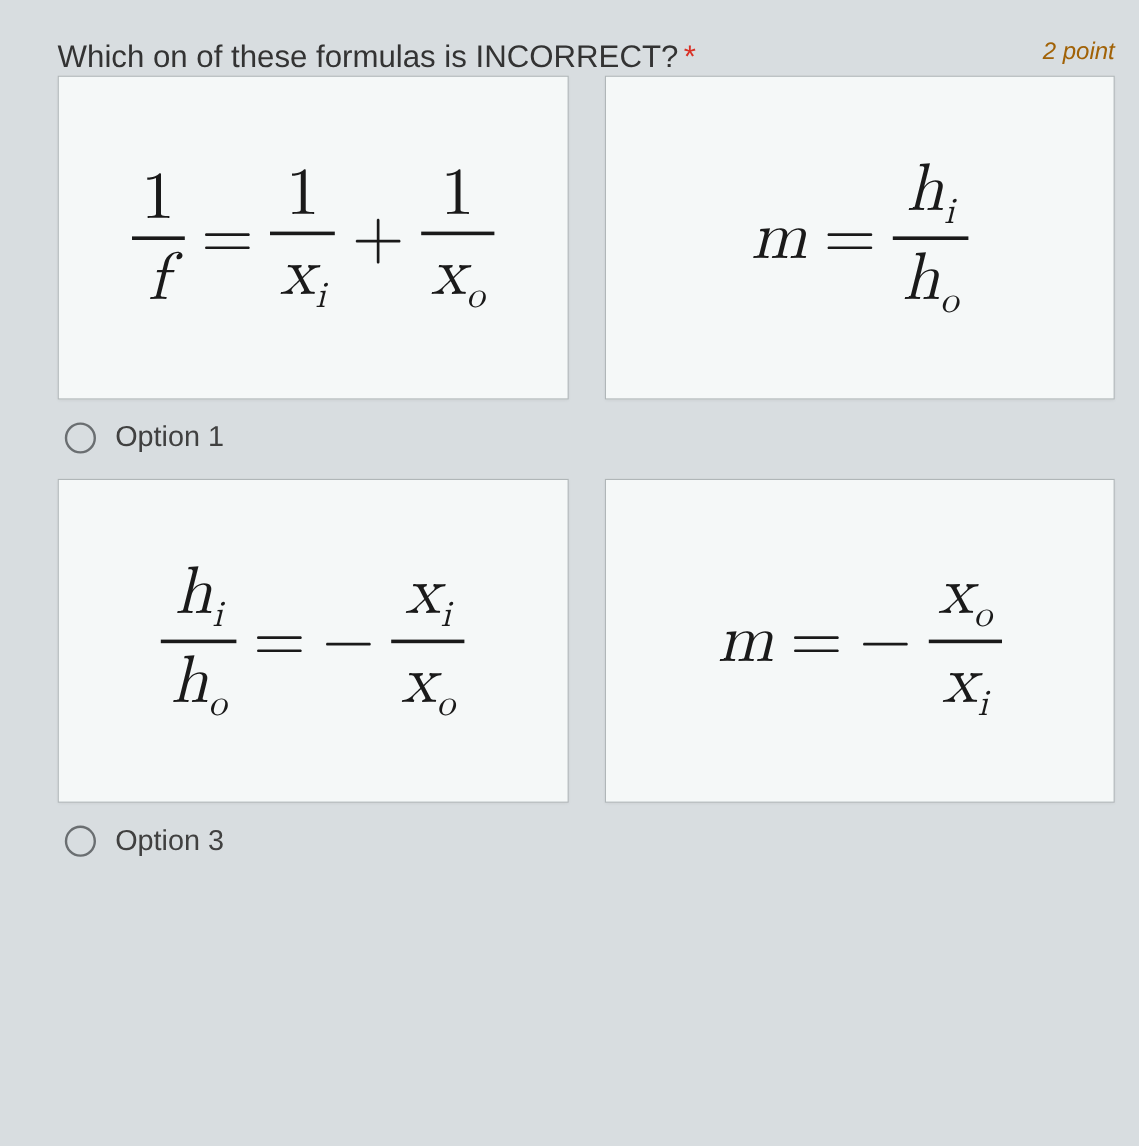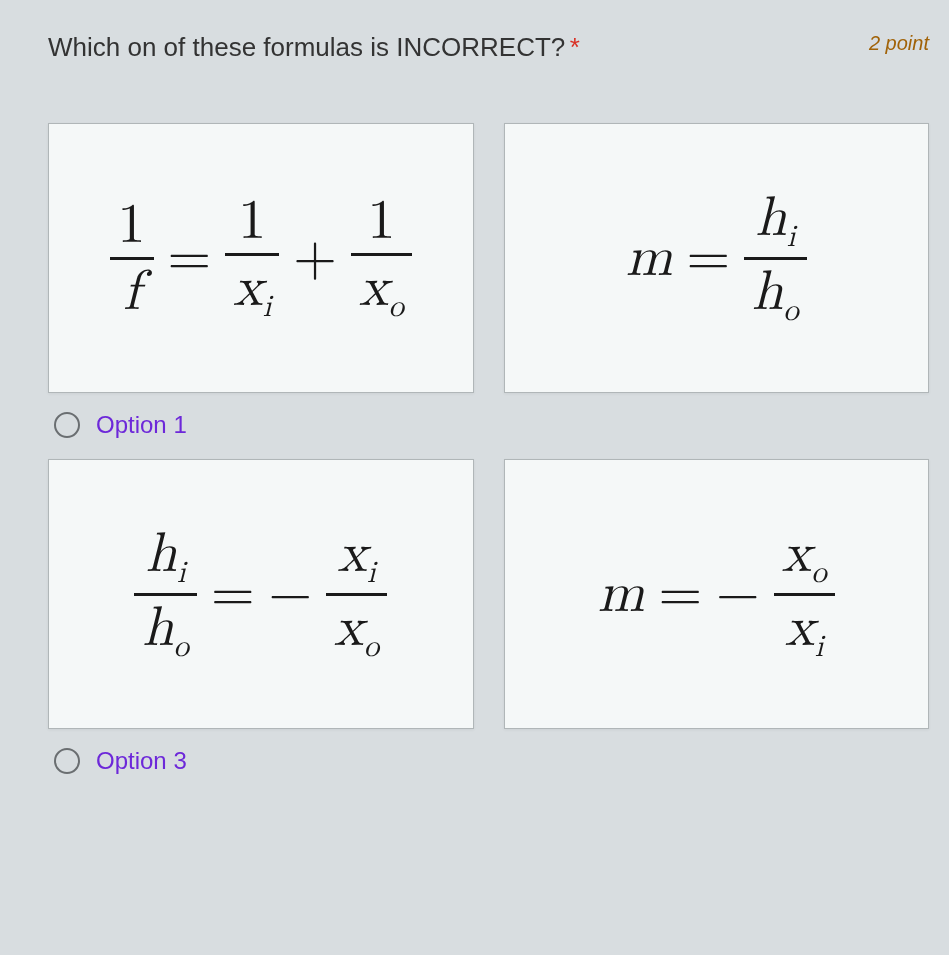--- a/index.html
+++ b/index.html
@@ -8,21 +8,20 @@
     height: 955px;
     background: #d8dde0;
     font-family: Arial, Helvetica, sans-serif;
     padding: 32px 20px 20px 48px;
     position: relative;
   }
   .question-row {
     display: flex;
     justify-content: space-between;
     align-items: flex-start;
-    margin-bottom: 60px;
   }
   .question-text {
     font-size: 26px;
     color: #333;
     font-weight: 400;
   }
   .asterisk { color: #d93025; }
   .points {
     font-size: 20px;
     color: #a16207;
@@ -86,21 +85,21 @@
     width: 26px;
     height: 26px;
     border: 2.5px solid #6a6e71;
     border-radius: 50%;
     flex-shrink: 0;
     cursor: pointer;
     background: transparent;
   }
   .option-label {
     font-size: 24px;
-    color: #6d28d9;
+    color: #404040;
   }
 </style>
 </head>
 <body>
 
 <div class="question-row">
   <div>
     <span class="question-text">Which on of these formulas is INCORRECT?</span>
     <span class="question-text asterisk">*</span>
   </div>

